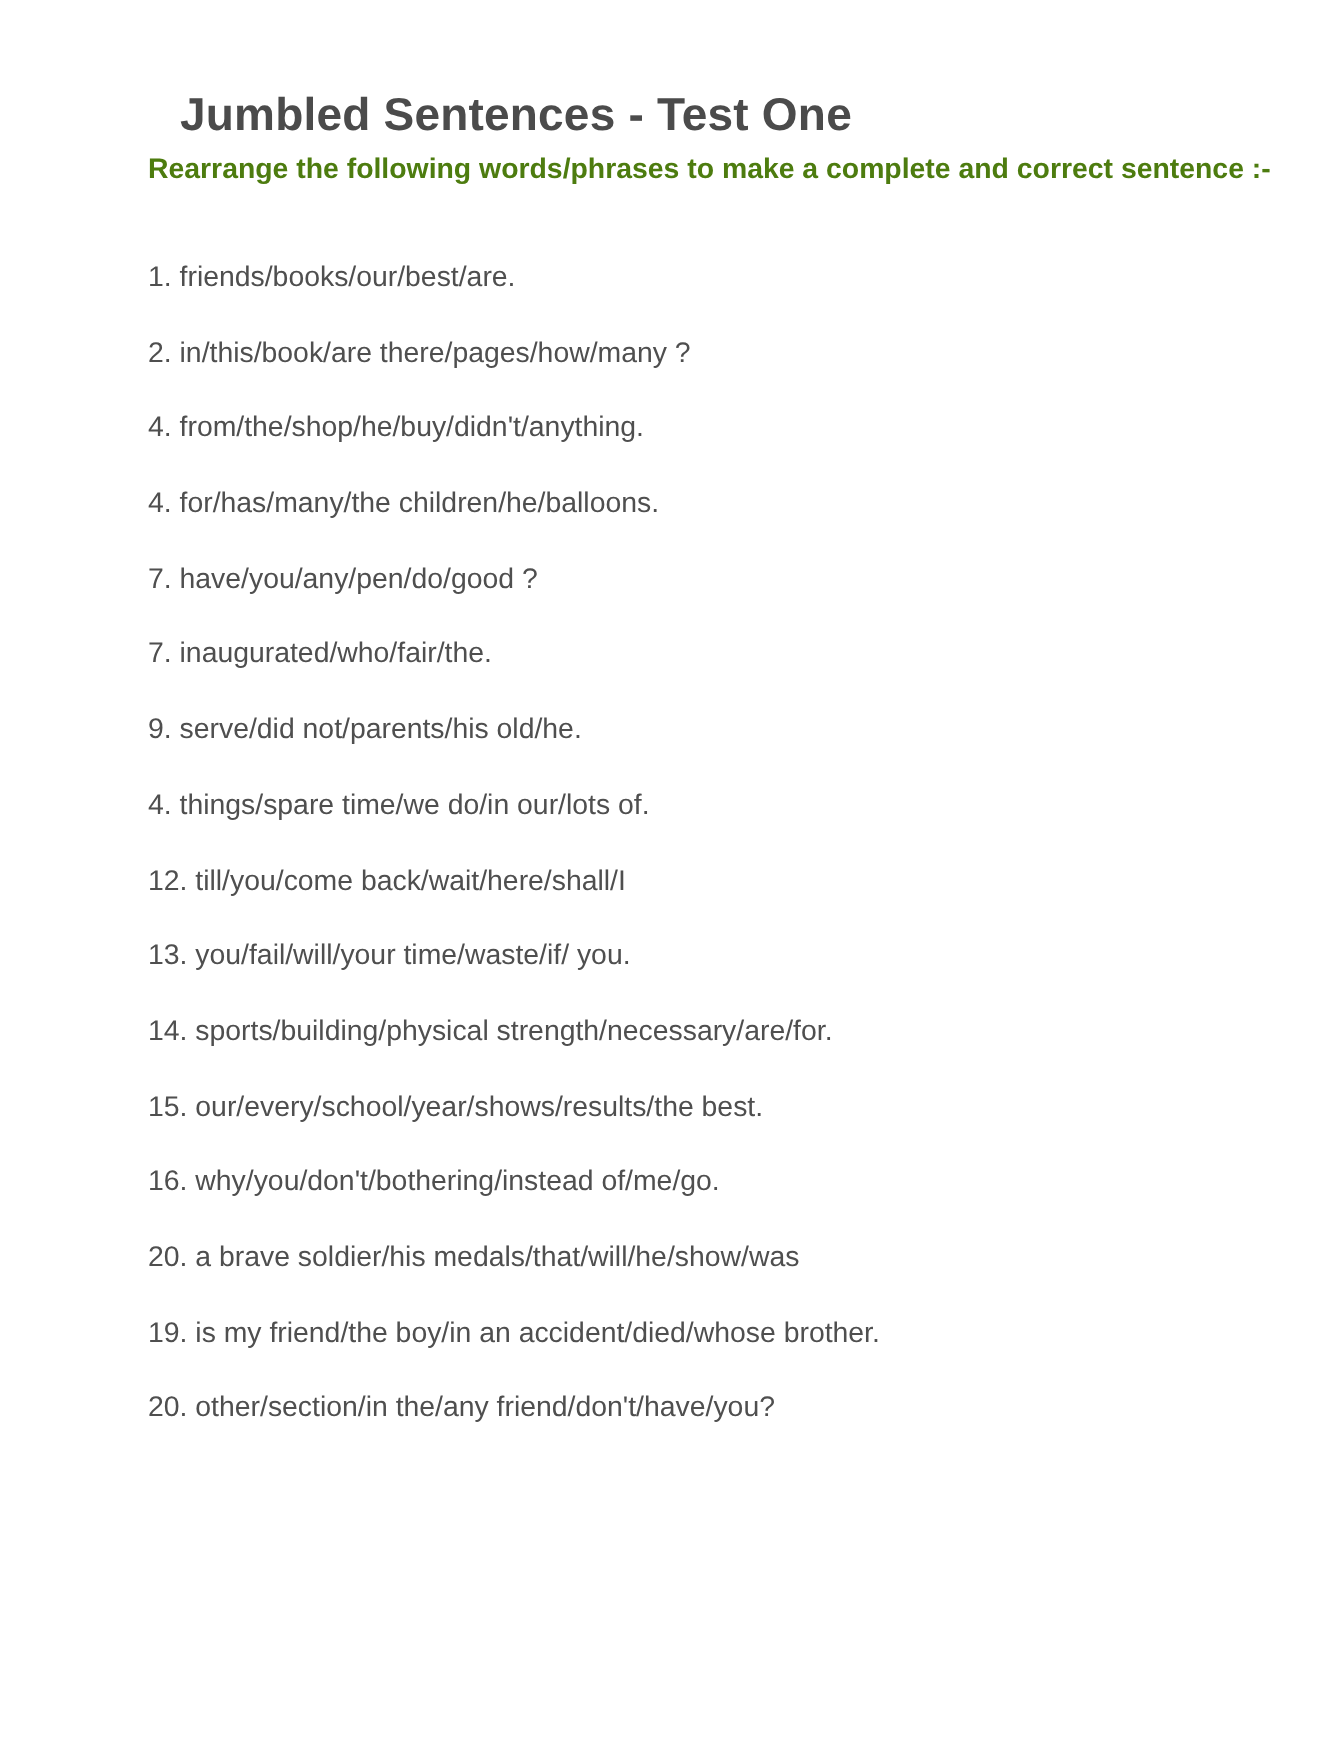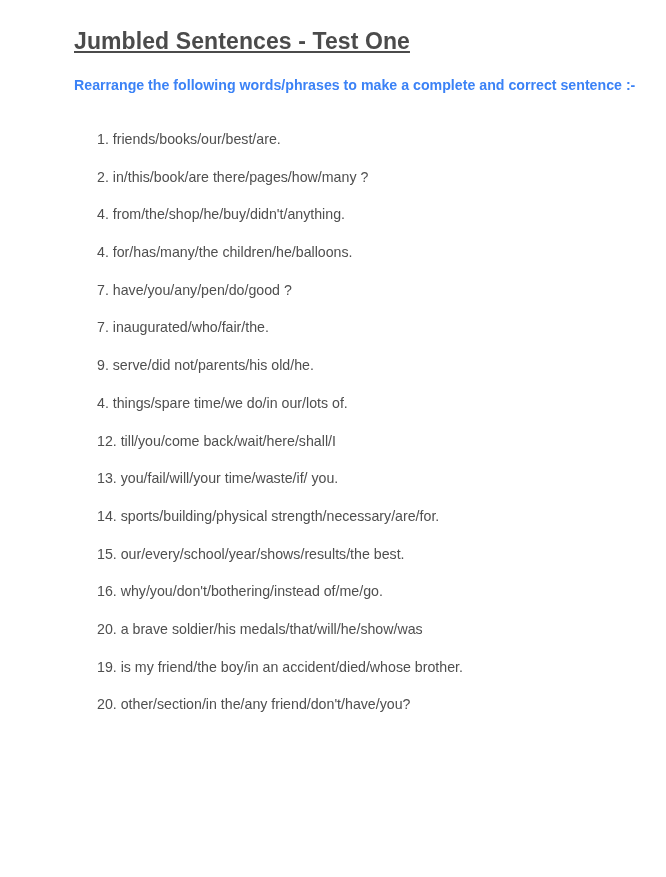--- a/index.html
+++ b/index.html
@@ -16,49 +16,47 @@
       color: #4a4a4a;
     }
     .title {
       position: absolute;
       left: 74px;
       top: 28px;
       font-size: 23px;
       font-weight: bold;
       color: #4b4b4b;
       letter-spacing: 0.1px;
-      margin: 0;
+      margin: 16px;
       white-space: nowrap;
-      text-decoration: underline;
     }
     .instruction {
       position: absolute;
       left: 74px;
       top: 77px;
       font-size: 14.2px;
       font-weight: bold;
-      color: #3b82f6;
+      color: #4d7c0f;
       margin: 0;
       white-space: nowrap;
     }
     .questions {
       position: absolute;
       left: 74px;
       top: 131px;
       margin: 0;
       padding: 0;
       list-style: none;
     }
     .question {
       height: 37.7px;
       font-size: 14.2px;
       color: #4f4f4f;
       white-space: nowrap;
       line-height: 17px;
-      margin-left: 23px;
     }
   </style>
 </head>
 <body>
 
 <h1 class="title">Jumbled Sentences - Test One</h1>
 <p class="instruction">Rearrange the following words/phrases to make a  complete and correct sentence :-</p>
 
 <ul class="questions">
   <li class="question">1. friends/books/our/best/are.</li>

